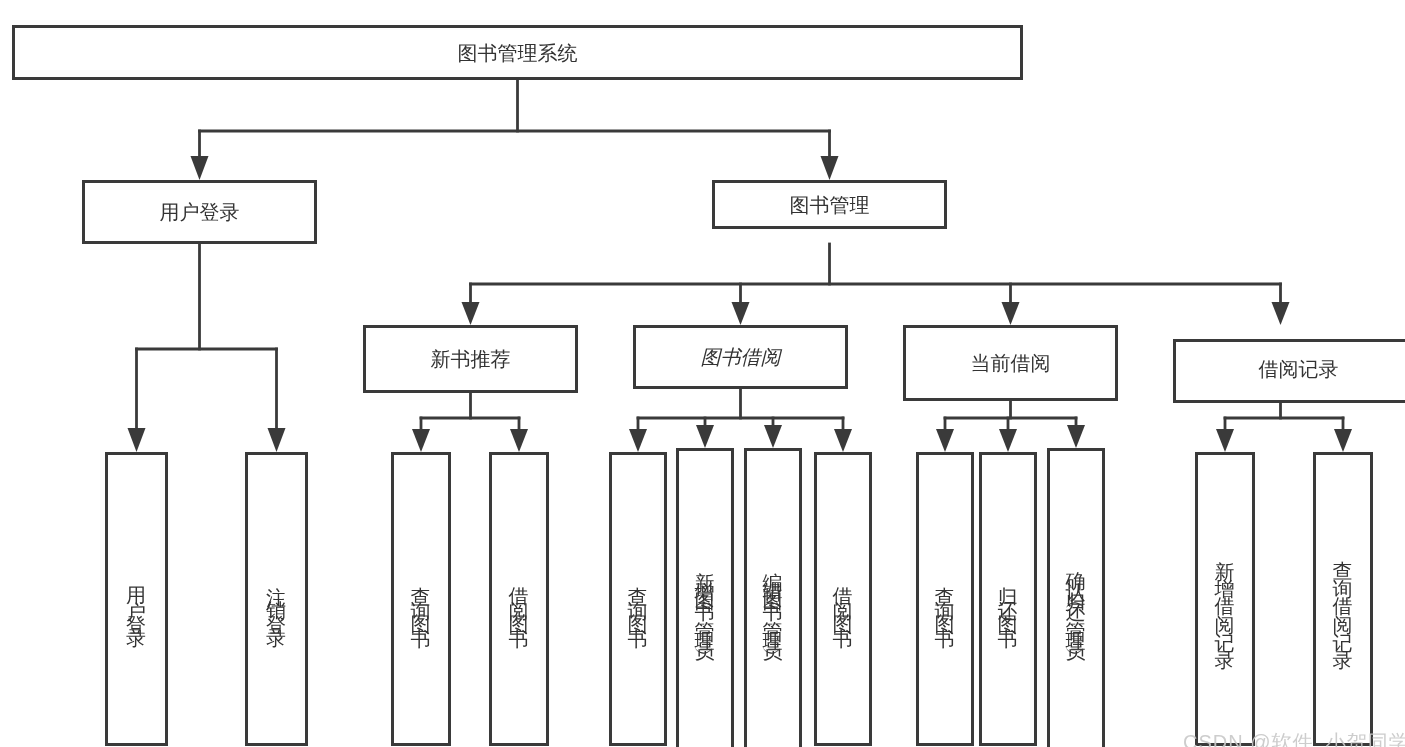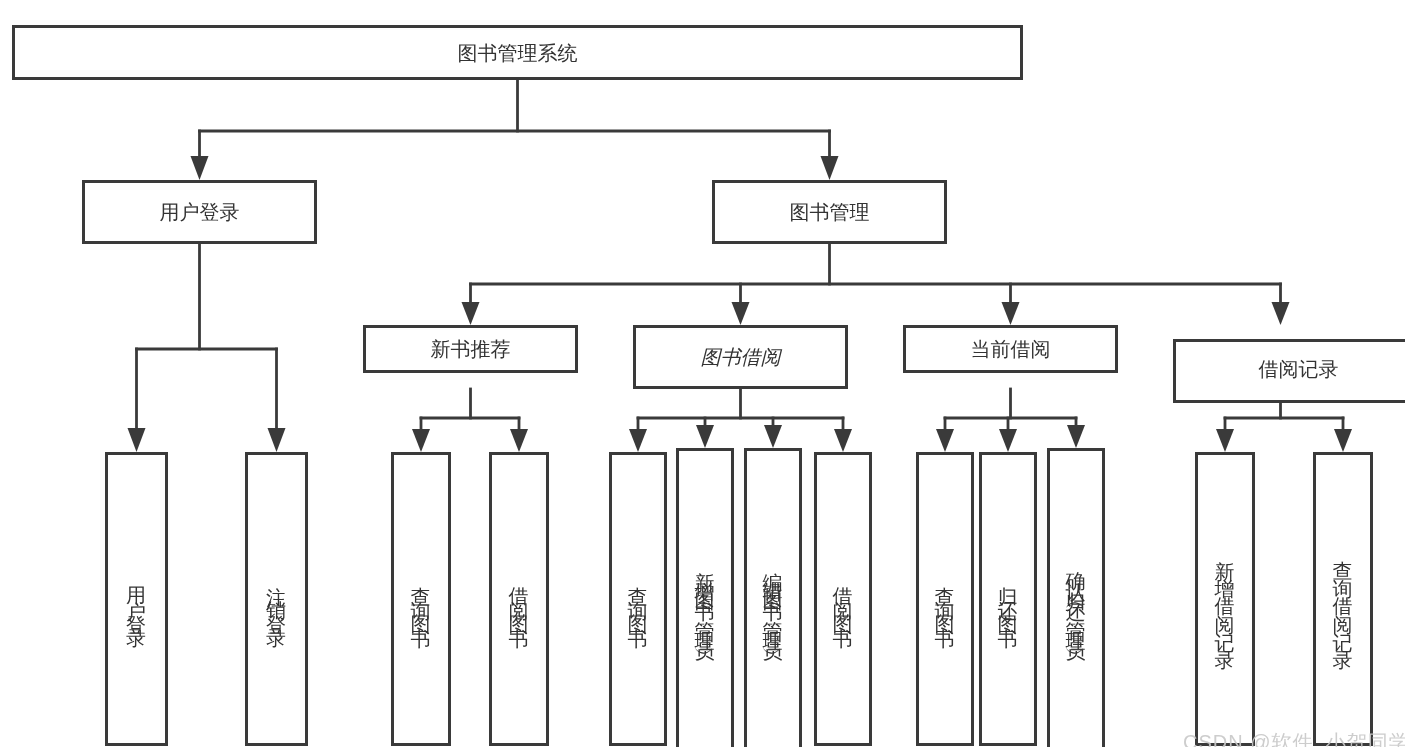--- a/index.html
+++ b/index.html
@@ -121,25 +121,25 @@
       <polygon points="999,417 1017,417 1008,440"></polygon>
       <polygon points="1067,413 1085,413 1076,436"></polygon>
       <polygon points="1216,417 1234,417 1225,440"></polygon>
       <polygon points="1334,417 1352,417 1343,440"></polygon>
     </g>
   </svg>
 
   <div class="node" style="left:12px; top:13px; width:1011px; height:55px;">图书管理系统</div>
 
   <div class="node" style="left:82px; top:168px; width:235px; height:64px;">用户登录</div>
-  <div class="node" style="left:712px; top:168px; width:235px; height:64px;">图书管理</div>
+  <div class="node" style="left:712px; top:168px; width:235px; height:49px;">图书管理</div>
 
-  <div class="node" style="left:363px; top:313px; width:215px; height:48px;">新书推荐</div>
+  <div class="node" style="left:363px; top:313px; width:215px; height:68px;">新书推荐</div>
   <div class="node" style="left:633px; top:313px; width:215px; height:64px;font-style:italic;">图书借阅</div>
-  <div class="node" style="left:903px; top:313px; width:215px; height:48px;">当前借阅</div>
+  <div class="node" style="left:903px; top:313px; width:215px; height:76px;">当前借阅</div>
   <div class="node" style="left:1173px; top:327px; width:251px; height:64px;font-family:Liberation Mono, monospace;">借阅记录</div>
 
   <div class="node v sp14" style="left:105px; top:440px; width:63px; height:294px;">用户登录</div>
   <div class="node v sp14" style="left:245px; top:440px; width:63px; height:294px;">注销登录</div>
 
   <div class="node v sp14" style="left:391px; top:440px; width:60px; height:294px;">查询图书</div>
   <div class="node v sp14" style="left:489px; top:440px; width:60px; height:294px;">借阅图书</div>
 
   <div class="node v sp14" style="left:609px; top:440px; width:58px; height:294px;">查询图书</div>
   <div class="node v sp10" style="left:676px; top:436px; width:58px; height:305px;">新增图书（管理员）</div>

